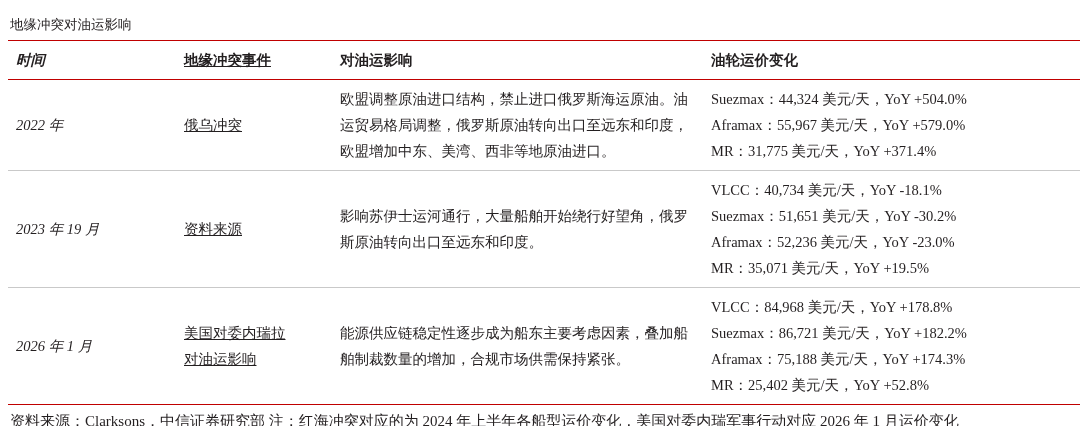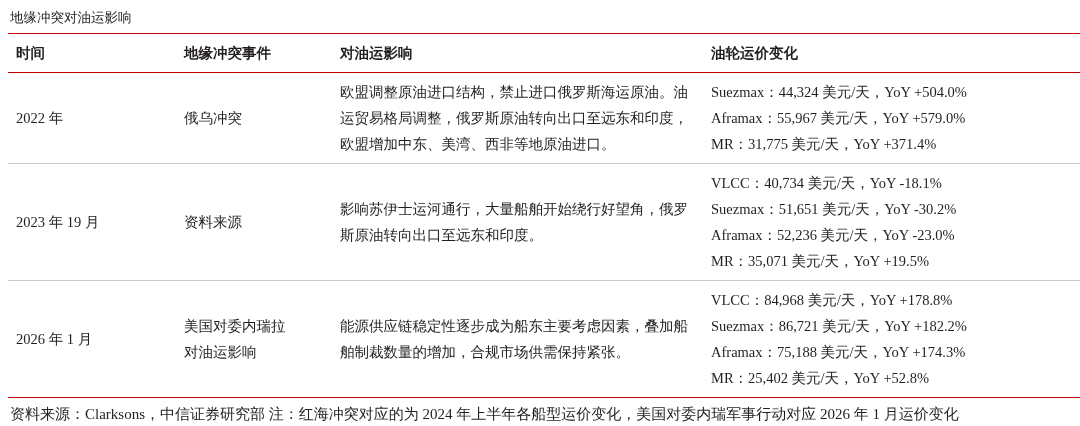--- a/index.html
+++ b/index.html
@@ -13,21 +13,21 @@
     font-family: "Liberation Serif", "DejaVu Serif", serif;
     color: #231f20;
     font-size: 14.5px;
     overflow: hidden;
   }
   .page {
     width: 1000px;
     height: 426px;
     position: relative;
     box-sizing: border-box;
-    padding: 5px 8px;
+    padding: 12px 8px;
   }
   .caption {
     font-size: 13.5px;
     line-height: 20px;
     padding: 3px 2px 5px 2px;
     color: #231f20;
   }
   table.tbl {
     width: 1064px;
     border-collapse: collapse;
@@ -49,22 +49,22 @@
     border-bottom: 0.9px solid #c9c9c9;
   }
   .rule-bottom {
     border-bottom: 1.6px solid #c00000;
   }
   thead th {
     font-weight: bold;
     text-align: left;
     white-space: nowrap;
   }
-  .c-time   { width: 152px; text-align: center; }
-  .c-event  { width: 140px; text-align: center; }
+  .c-time   { width: 152px; text-align: center; font-style: italic; }
+  .c-event  { width: 140px; text-align: center; text-decoration: underline; }
   .c-impact { width: 355px; text-align: left; }
   .c-price  { width: 400px; text-align: left; }
   thead .c-time, thead .c-event, thead .c-impact, thead .c-price {
     text-align: left;
   }
   td.c-time, td.c-event {
     text-align: left;
   }
   .multi {
     display: block;

